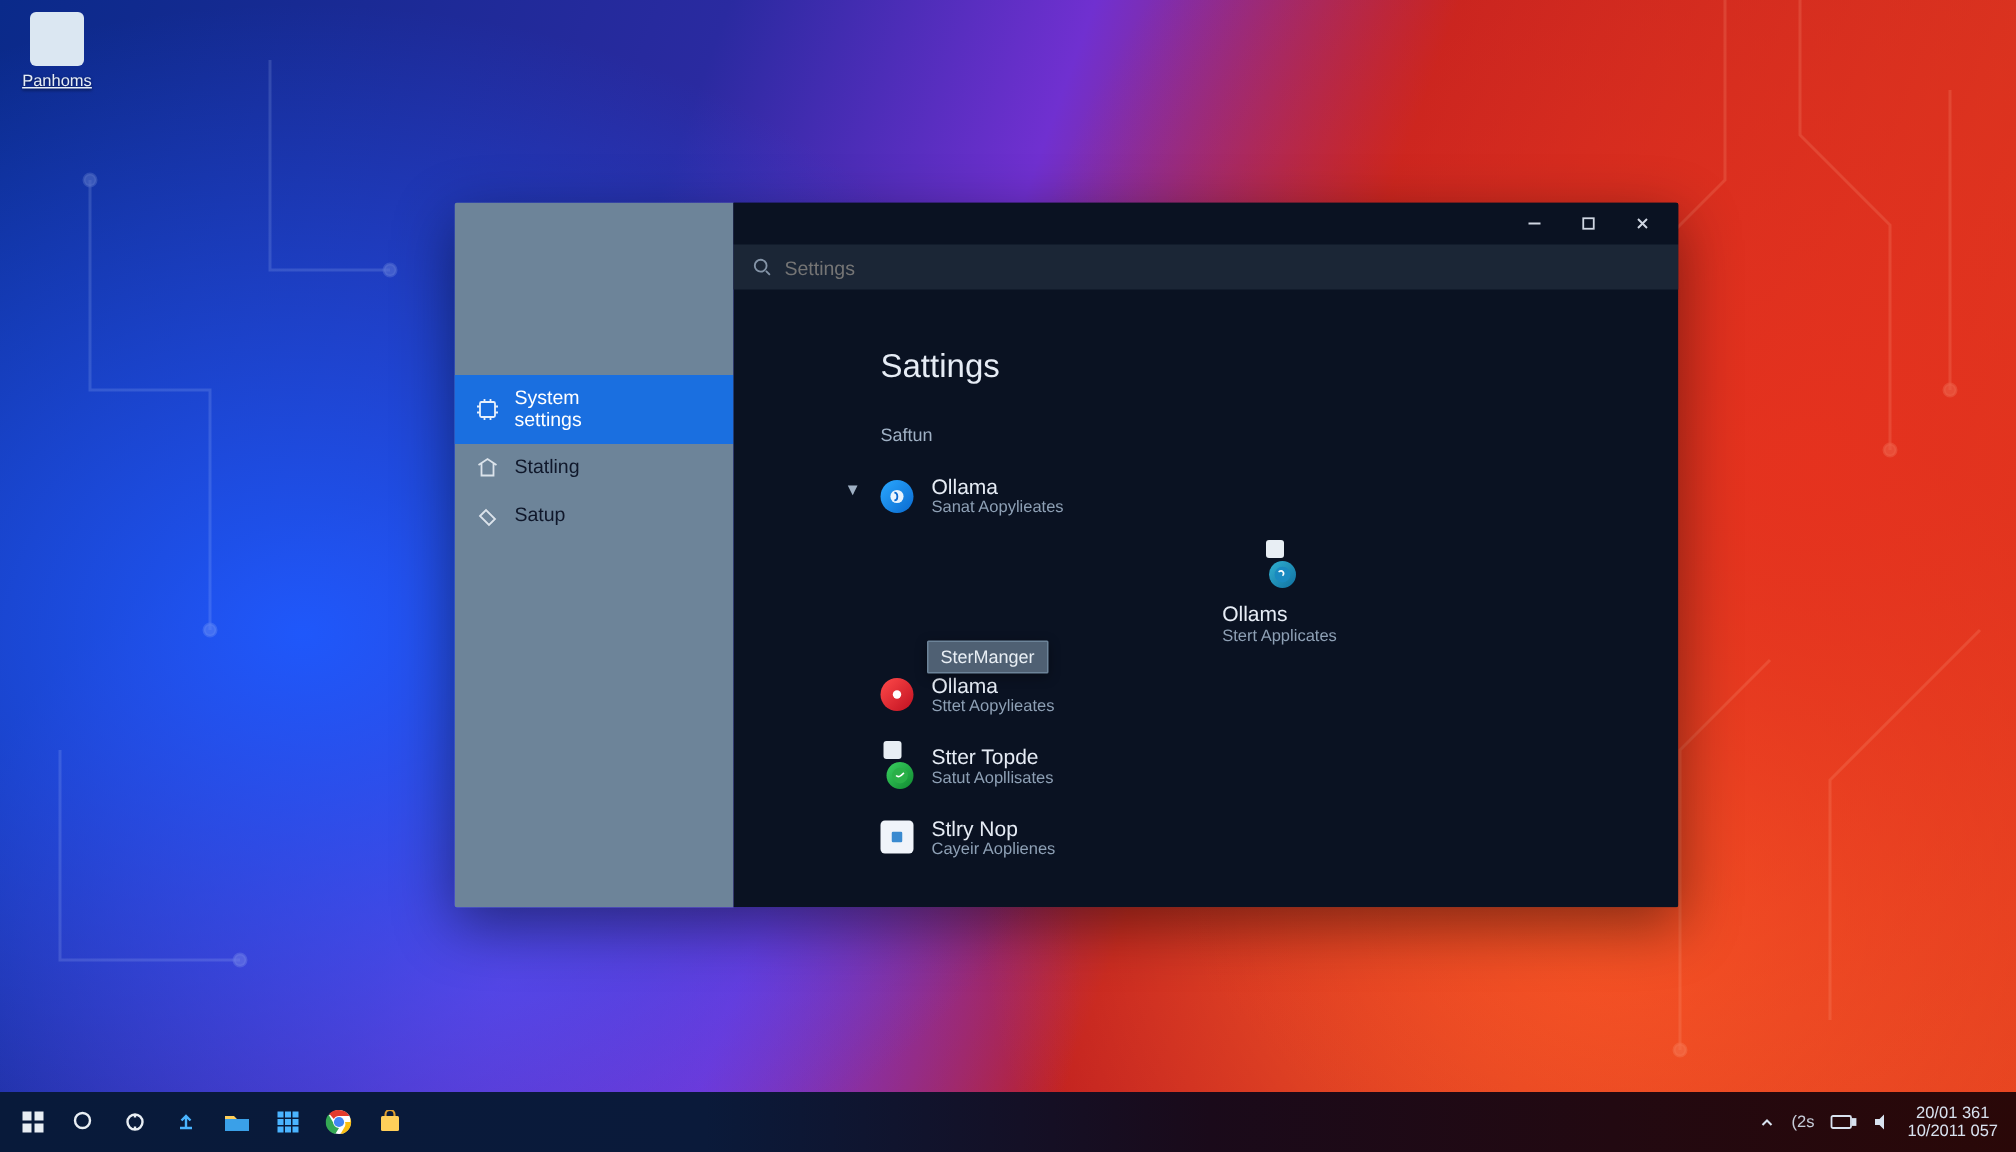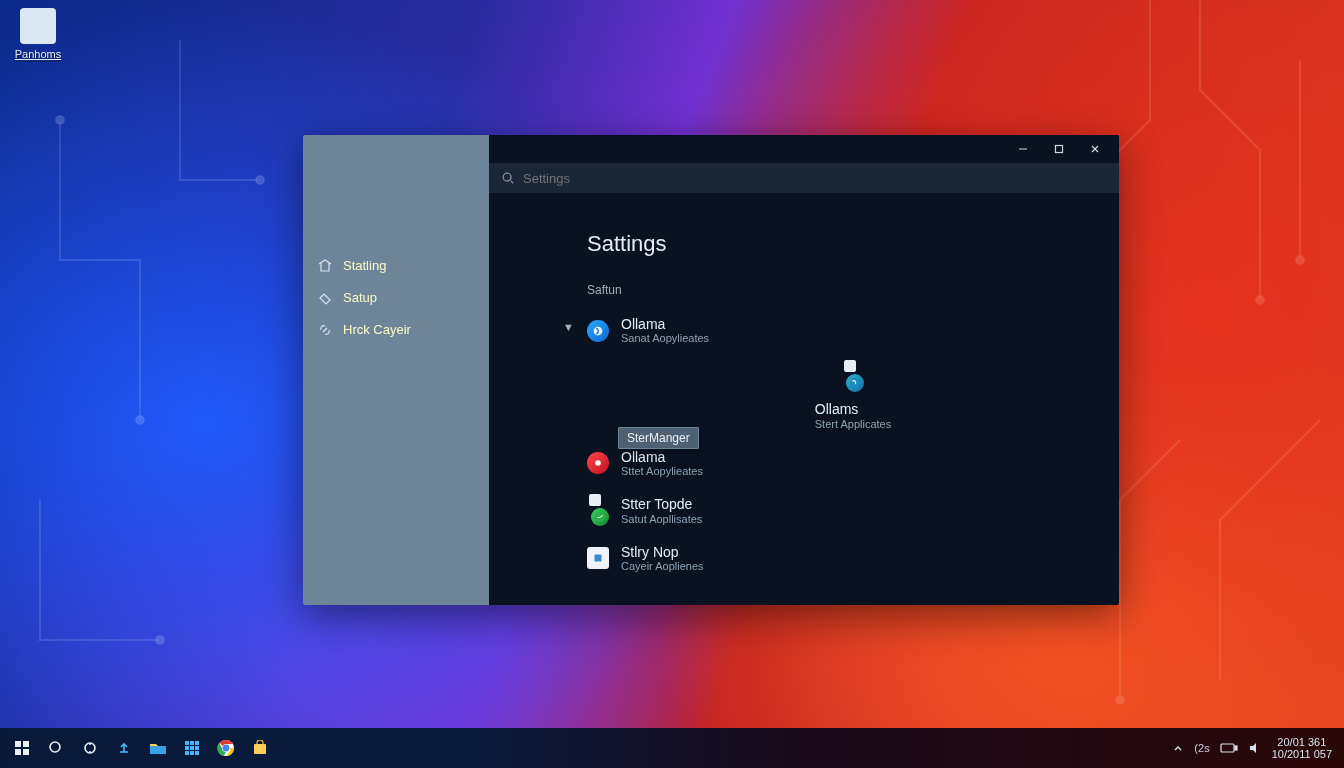--- a/index.html
+++ b/index.html
@@ -33,21 +33,21 @@
 
 
 .window {
   position:absolute; top:135px; left:303px; width:816px; height:470px;
   display:flex; box-shadow:0 12px 40px rgba(0,0,0,0.45); border-radius:2px; overflow:hidden;
 }
 .sidebar {
   width:186px; background:#6d8499; display:flex; flex-direction:column; padding-top:115px;
 }
 .sidebar-item {
-  display:flex; align-items:center; gap:10px; padding:8px 14px; color:#fef9c3; font-size:13px;
+  display:flex; align-items:center; gap:10px; padding:8px 14px; color:#0f172a; font-size:13px;
   cursor:pointer;
 }
 .sidebar-item.active { background:#1a6fe0; color:#fff; }
 .sidebar-item .s-icon { width:16px; height:16px; display:flex; align-items:center; justify-content:center; opacity:0.9; }
 .sidebar-item .s-label { line-height:1.15; }
 
 
 .pane { flex:1; background:#0a1222; display:flex; flex-direction:column; }
 .titlebar {
   height:28px; display:flex; align-items:center; justify-content:flex-end; padding:0 6px;
@@ -138,43 +138,45 @@
   </div>
 
   <div class="desktop-icon">
     <div class="glyph"></div>
     <span>Panhoms</span>
   </div>
 
   <div class="window">
 
     <div class="sidebar">
+      <div class="sidebar-item active">
+        <span class="s-icon">
+          <svg viewBox="0 0 16 16" stroke="#fff" stroke-width="1.2" fill="none">
+              <rect x="3" y="3" width="10" height="10" rx="1"></rect>
+              <path d="M6 1v2M10 1v2M6 13v2M10 13v2M1 6h2M1 10h2M13 6h2M13 10h2"></path>
+            </svg>
+        </span>
+        <span class="s-label" style="white-space:pre-line;">System
+settings</span>
+      </div>
       <div class="sidebar-item">
         <span class="s-icon">
           <svg viewBox="0 0 16 16" stroke="#e8eef4" stroke-width="1.2" fill="none">
               <path d="M2 6 L8 2 L14 6 M4 5v8h8V5"></path>
             </svg>
         </span>
         <span class="s-label">Statling</span>
       </div>
       <div class="sidebar-item">
         <span class="s-icon">
           <svg viewBox="0 0 16 16" stroke="#e8eef4" stroke-width="1.2" fill="none">
               <path d="M3 8 L7 4 L13 10 L9 14z"></path>
             </svg>
         </span>
         <span class="s-label">Satup</span>
-      </div>
-      <div class="sidebar-item">
-        <span class="s-icon">
-          <svg viewBox="0 0 16 16" stroke="#e8eef4" stroke-width="1.2" fill="none">
-              <path d="M6 10 L10 6 M4 8a3 3 0 0 1 4-4 M12 8a3 3 0 0 1-4 4"></path>
-            </svg>
-        </span>
-        <span class="s-label">Hrck Cayeir</span>
       </div>
     </div>
 
     <div class="pane">
       <div class="titlebar">
         <div class="win-ctl">
           <svg width="12" height="12" viewBox="0 0 12 12">
               <path d="M2 6h8" stroke="#cfd6e2" stroke-width="1.2"></path>
             </svg>
         </div>

